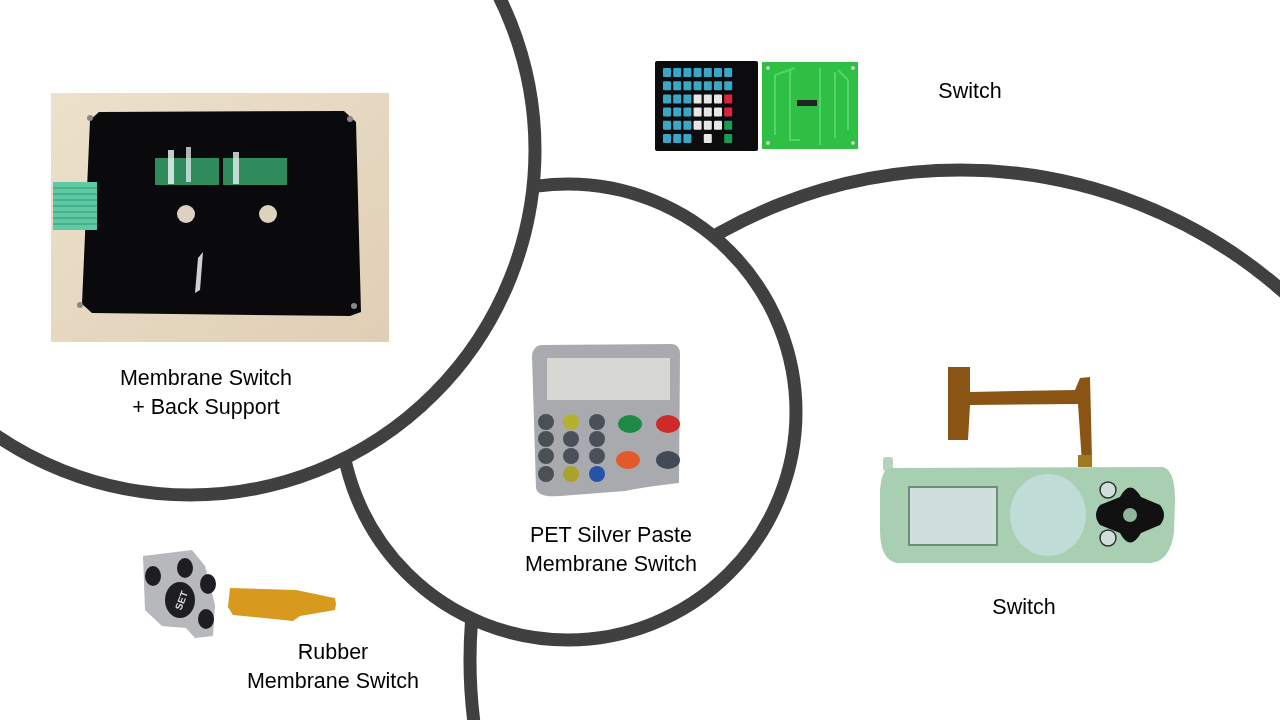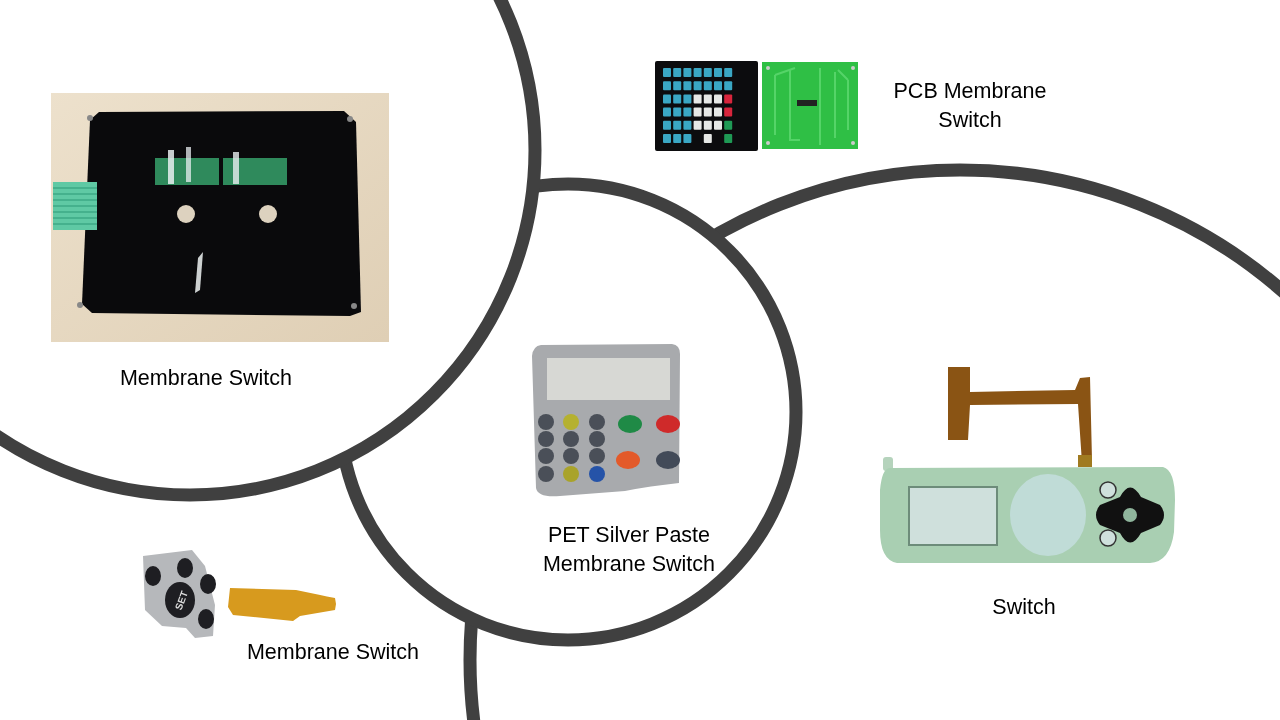--- a/index.html
+++ b/index.html
@@ -155,27 +155,28 @@
   <defs>
     <linearGradient id="woodgrad" x1="0" y1="0" x2="1" y2="1">
       <stop offset="0" stop-color="#f0e4cf" stop-opacity="0.6"></stop>
       <stop offset="1" stop-color="#d9c6a8" stop-opacity="0.6"></stop>
     </linearGradient>
   </defs>
 </svg>
 
 <div class="label" style="left:96px; top:364px; width:220px;">
   <span>Membrane Switch</span>
+  <span>+ Back Support</span>
 </div>
 <div class="label" style="left:870px; top:77px; width:200px;">
-  <span>PCB Membrane</span>
   <span>Switch</span>
 </div>
-<div class="label" style="left:518px; top:521px; width:222px;">
+<div class="label" style="left:500px; top:521px; width:222px;">
   <span>PET Silver Paste</span>
   <span>Membrane Switch</span>
 </div>
 <div class="label" style="left:924px; top:593px; width:200px;">
   <span>Switch</span>
 </div>
 <div class="label" style="left:222px; top:638px; width:222px;">
+  <span>Rubber</span>
   <span>Membrane Switch</span>
 </div>
 
 </body></html>

